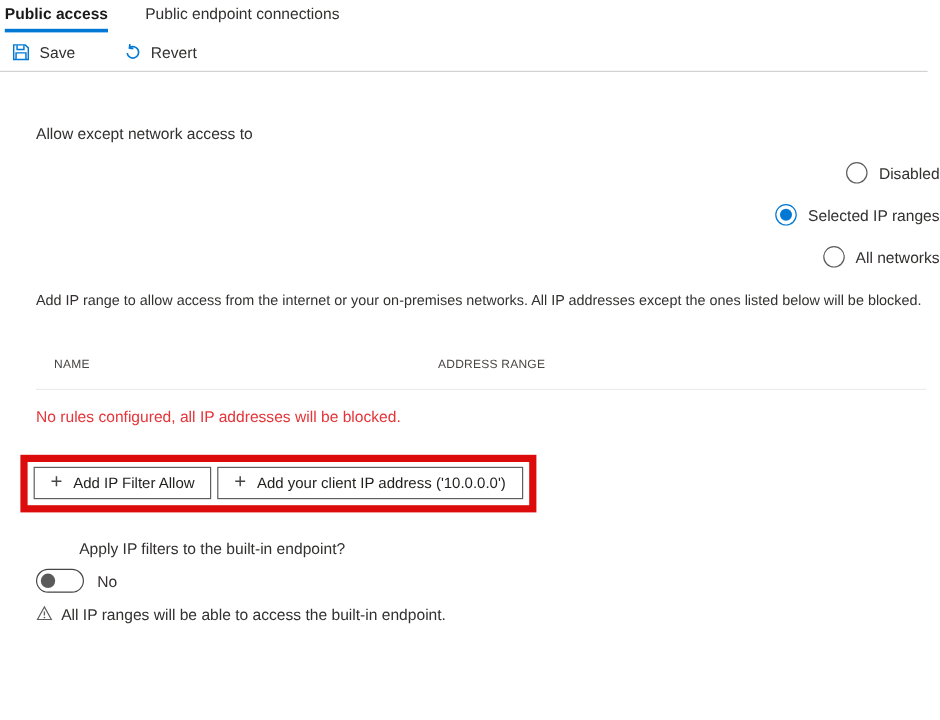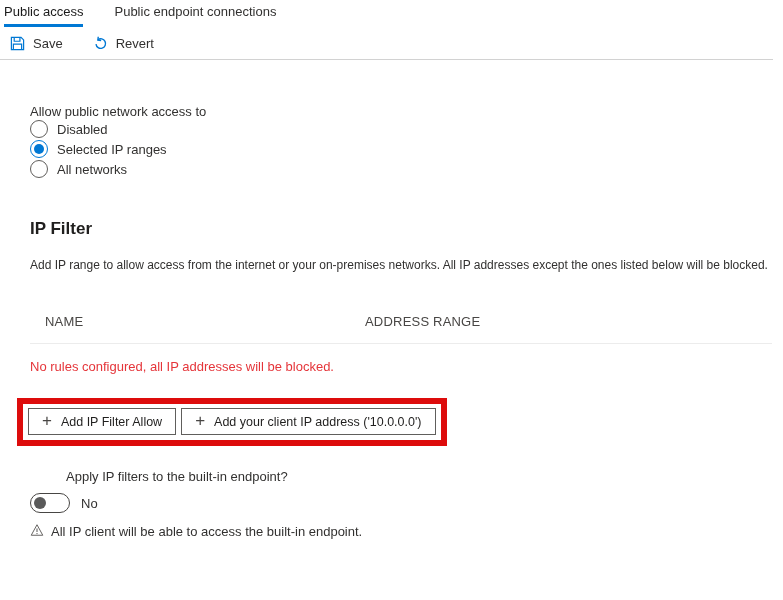--- a/index.html
+++ b/index.html
@@ -2,42 +2,42 @@
 <html><head>
 <meta charset="utf-8">
 <style>
   * { margin:0; padding:0; box-sizing:border-box; }
   html,body { width:783px; height:600px; background:#fff; overflow:hidden; }
   body { font-family:"Liberation Sans", sans-serif; color:#323130; font-size:13px; }
 
   
   .tabs { display:flex; padding-left:4px; padding-top:4px; }
   .tab { margin-right:31px; padding-bottom:5px; cursor:pointer; color:#323130; border-bottom:3px solid transparent; }
-  .tab.active { font-weight:400; color:#1a1a1a; border-bottom-color:#0078d4;text-align:center; }
+  .tab.active { font-weight:700; color:#1a1a1a; border-bottom-color:#0078d4;text-align:center; }
 
   
-  .toolbar { display:flex; align-items:center; gap:30px; padding:9px 0 8px 10px; }
+  .toolbar { display:flex; align-items:center; gap:40px; padding:9px 0 8px 10px; }
   .cmd { display:flex; align-items:center; gap:8px; cursor:pointer; color:#323130; }
   .cmd svg { display:block; }
   .toolbar-divider { border-bottom:1px solid #d2d2d2; width:773px; }
 
   
   .content { padding-left:30px; }
   .section-label { margin-top:44px; font-size:13px; color:#323130; }
 
-  .radio-row { display:flex; align-items:center; gap:9px; margin-top:0; height:20px; cursor:pointer; }
+  .radio-row { display:flex; align-items:center; gap:9px; margin-top:15px; height:20px; cursor:pointer;justify-content:flex-end; }
   .radio-row:first-of-type { margin-top:17px; }
   .radio { width:18px; height:18px; border:1px solid #605e5c; border-radius:50%; background:#fff; flex:0 0 auto; }
   .radio.selected { border-color:#0078d4; }
   .radio.selected::after { content:""; display:block; width:10px; height:10px; margin:3px; border-radius:50%; background:#0078d4; }
 
   .h2 { margin-top:40px; font-size:17px; font-weight:700; color:#201f1e; }
   .desc { margin-top:19px; font-size:12px; color:#323130; }
 
-  .grid-header { display:flex; margin-top:42px; font-size:13px; color:#484644; letter-spacing:0.2px; }
+  .grid-header { display:flex; margin-top:42px; font-size:10px; color:#484644; letter-spacing:0.2px; }
   .grid-col-name { width:335px; padding-left:15px; }
   .grid-divider { margin-top:14px; width:742px; border-top:1px solid #ececec; }
   .empty-msg { margin-top:15px; color:#e5353a; font-size:13px; }
 
   .highlight-box { display:inline-flex; gap:5px; margin-top:24px; margin-left:-13px;
                    border:6px solid #dd0c0c; padding:4px 5px 5px 5px; background:#fff; }
   .btn { display:flex; align-items:center; gap:9px; height:27px; padding:0 13px;
          background:#fff; border:1px solid #605e5c; color:#201f1e; font-size:12.5px;
          font-family:"Liberation Sans", sans-serif; cursor:pointer; white-space:nowrap; }
   .btn .plus { font-size:17px; font-weight:400; color:#484644; line-height:1; margin-top:-2px; }
@@ -74,36 +74,35 @@
         <path d="M5.6 0.8 L5.2 4.3 L8.7 4.8" fill="none" stroke="#0078d4" stroke-width="1.5"></path>
       </svg>
     </span>
     <span>Revert</span>
   </div>
 </div>
 <div class="toolbar-divider"></div>
 
 <div class="content">
 
-  <div class="section-label">Allow public network access to</div>
+  <div class="section-label">Allow except network access to</div>
 
   <div class="radio-row">
     <span class="radio"></span>
     <span>Disabled</span>
   </div>
   <div class="radio-row">
     <span class="radio selected"></span>
     <span>Selected IP ranges</span>
   </div>
   <div class="radio-row">
     <span class="radio"></span>
     <span>All networks</span>
   </div>
 
-  <div class="h2">IP Filter</div>
 
   <div class="desc">Add IP range to allow access from the internet or your on-premises networks. All IP addresses except the ones listed below will be blocked.</div>
 
   <div class="grid-header">
     <div class="grid-col-name">NAME</div>
     <div>ADDRESS RANGE</div>
   </div>
   <div class="grid-divider"></div>
 
   <div class="empty-msg">No rules configured, all IP addresses will be blocked.</div>
@@ -129,16 +128,16 @@
   </div>
 
   <div class="warning-row">
     <span>
       <svg width="14" height="14" viewBox="0 0 16 16">
         <path d="M8 2 L14.6 14 H1.4 Z" fill="none" stroke="#605e5c" stroke-width="1.1"></path>
         <line x1="8" y1="6.3" x2="8" y2="10.3" stroke="#605e5c" stroke-width="1.2"></line>
         <circle cx="8" cy="12.1" r="0.8" fill="#605e5c"></circle>
       </svg>
     </span>
-    <span>All IP client will be able to access the built-in endpoint.</span>
+    <span>All IP ranges will be able to access the built-in endpoint.</span>
   </div>
 
 </div>
 
 </body></html>

